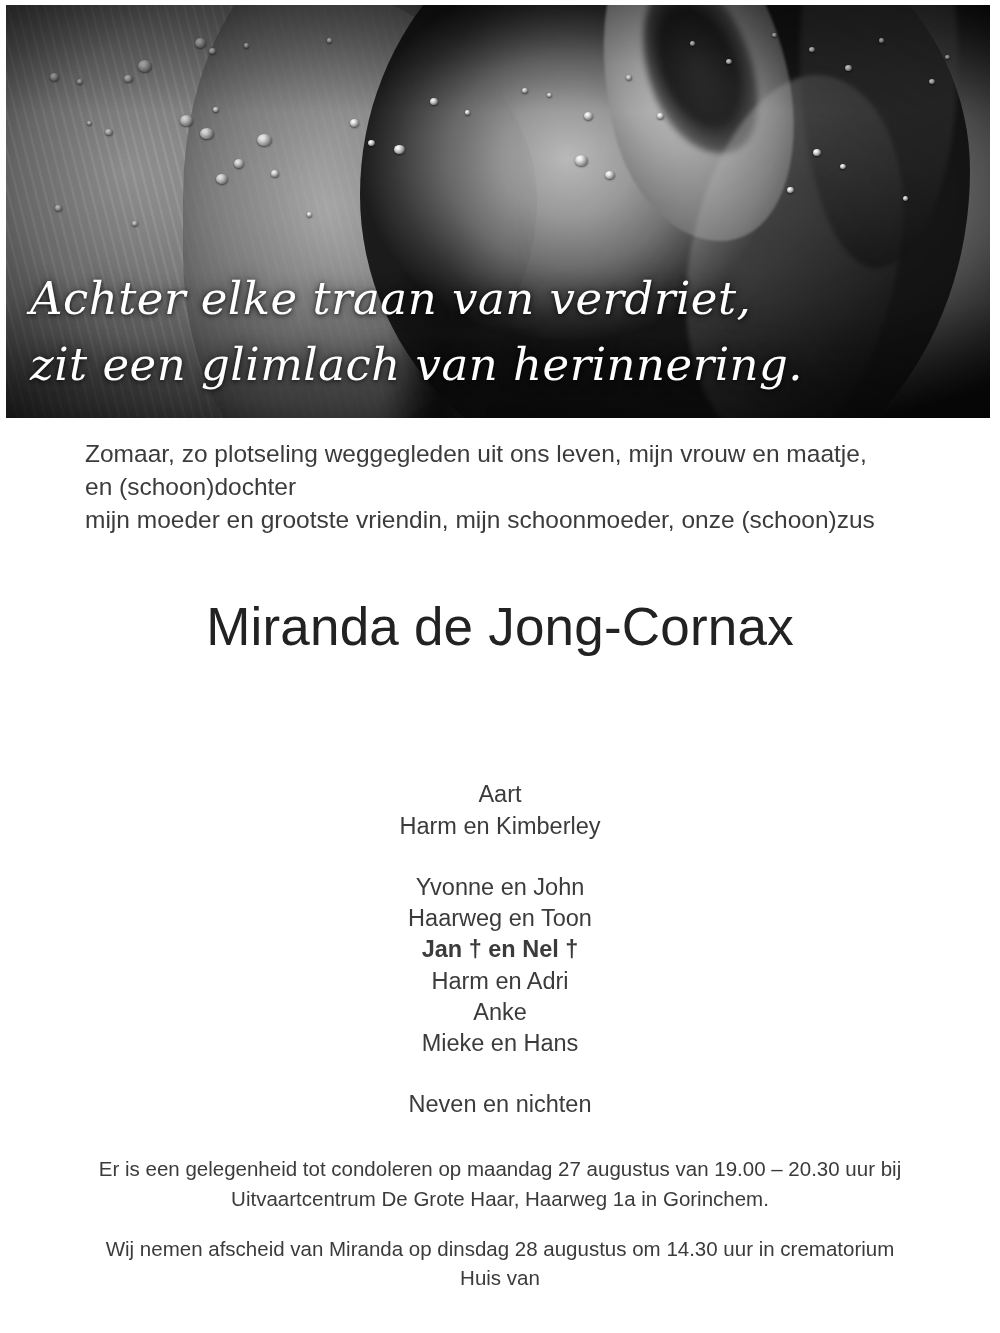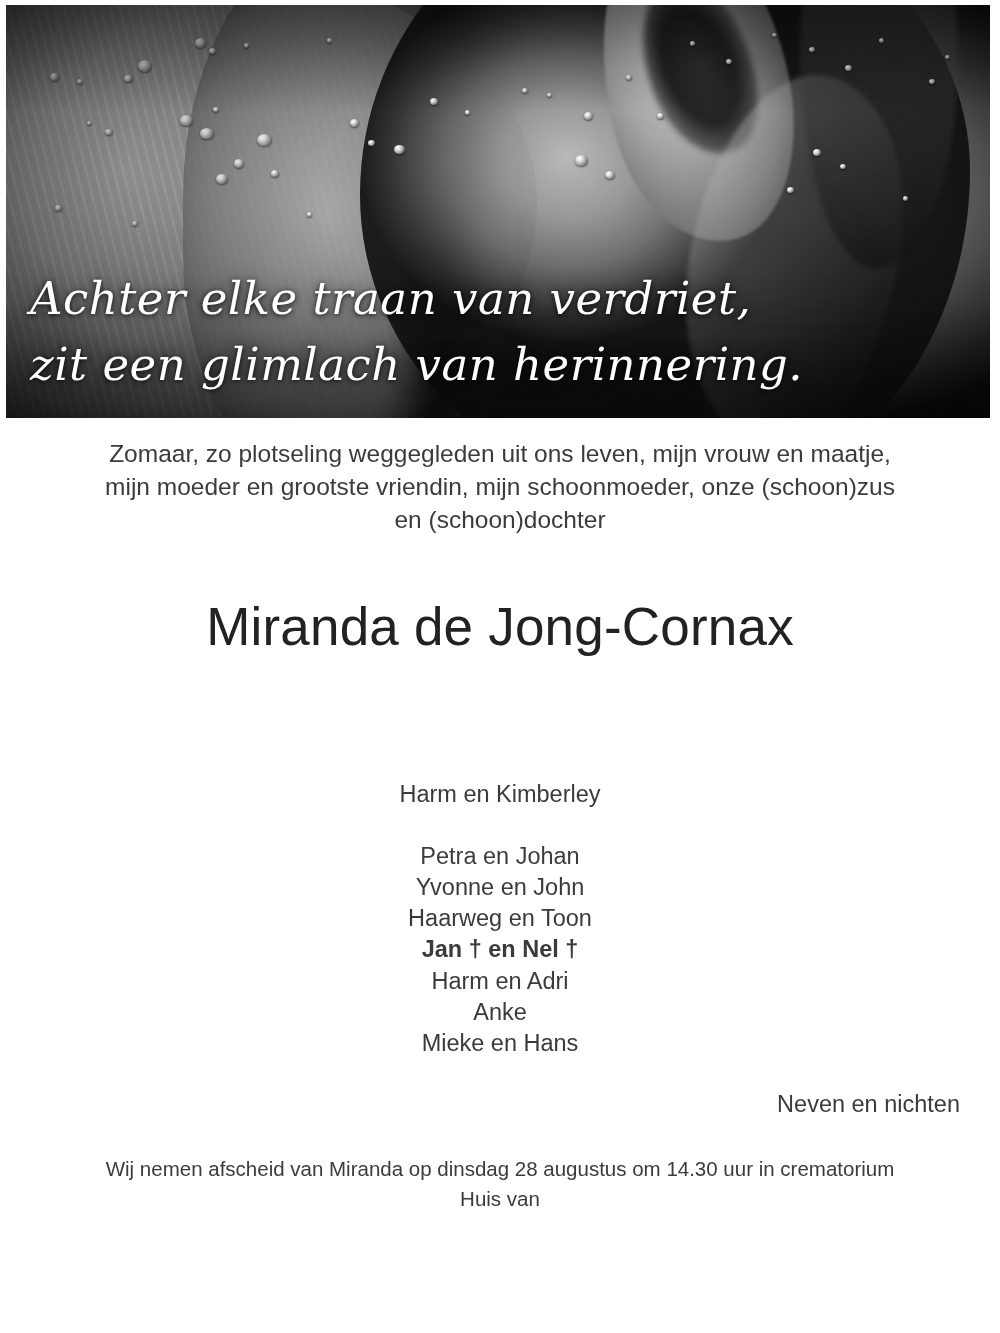--- a/index.html
+++ b/index.html
@@ -154,21 +154,20 @@
   .quote-line-2 { margin-top: 2px; }
 
   
   .body-area {
     padding: 0 40px;
   }
 
   .intro {
     margin: 20px auto 0;
     max-width: 830px;
-    text-align: center;
     font-size: 24.5px;
     line-height: 1.34;
     color: #3b3b3b;
     font-weight: 400;
   }
 
   .deceased-name {
     margin-top: 60px;
     text-align: center;
     font-size: 53px;
@@ -194,21 +193,21 @@
   .name-line {
     font-size: 23.5px;
     line-height: 1.33;
     color: #3b3b3b;
     font-weight: 400;
   }
   .dagger { font-weight: 700; }
 
   .kin-line {
     margin-top: 32px;
-    text-align: right;
+    text-align: center;
     font-size: 23.5px;
     color: #3b3b3b;
   }
 
   .closing {
     margin-top: 36px;
     text-align: center;
   }
   .closing-para {
     max-width: 820px;
@@ -288,46 +287,50 @@
     <div class="quote">
       <span class="quote-line">Achter elke traan van verdriet,</span>
       <span class="quote-line quote-line-2">zit een glimlach van herinnering.</span>
     </div>
   </div>
 
   <div class="body-area">
 
     <div class="intro">
       <div>Zomaar, zo plotseling weggegleden uit ons leven, mijn vrouw en maatje,</div>
+      <div>en (schoon)dochter</div>
       <div>mijn moeder en grootste vriendin, mijn schoonmoeder, onze (schoon)zus</div>
-      <div>en (schoon)dochter</div>
     </div>
 
     <div class="deceased-name">Miranda de Jong-Cornax</div>
 
     <div class="life-dates">
     </div>
 
     <div class="names-block">
       <div class="name-group">
+        <div class="name-line">Aart</div>
         <div class="name-line">Harm en Kimberley</div>
       </div>
       <div class="name-group">
-        <div class="name-line">Petra en Johan</div>
         <div class="name-line">Yvonne en John</div>
         <div class="name-line">Haarweg en Toon</div>
         <div class="name-line dagger">Jan † en Nel †</div>
         <div class="name-line">Harm en  Adri</div>
         <div class="name-line">Anke</div>
         <div class="name-line">Mieke en Hans</div>
       </div>
       <div class="kin-line">Neven en nichten</div>
     </div>
 
     <div class="closing">
       <div class="closing-para">
+        <div>Er is een gelegenheid tot condoleren op maandag 27 augustus van 19.00 – 20.30 uur bij</div>
+        <div>Uitvaartcentrum De Grote Haar, Haarweg 1a in Gorinchem.</div>
+      </div>
+      <div class="closing-para">
         <div>Wij nemen afscheid van Miranda op dinsdag 28 augustus om 14.30 uur in crematorium Huis van</div>
 
       </div>
     </div>
 
   </div>
 </div>
 
 </body></html>

